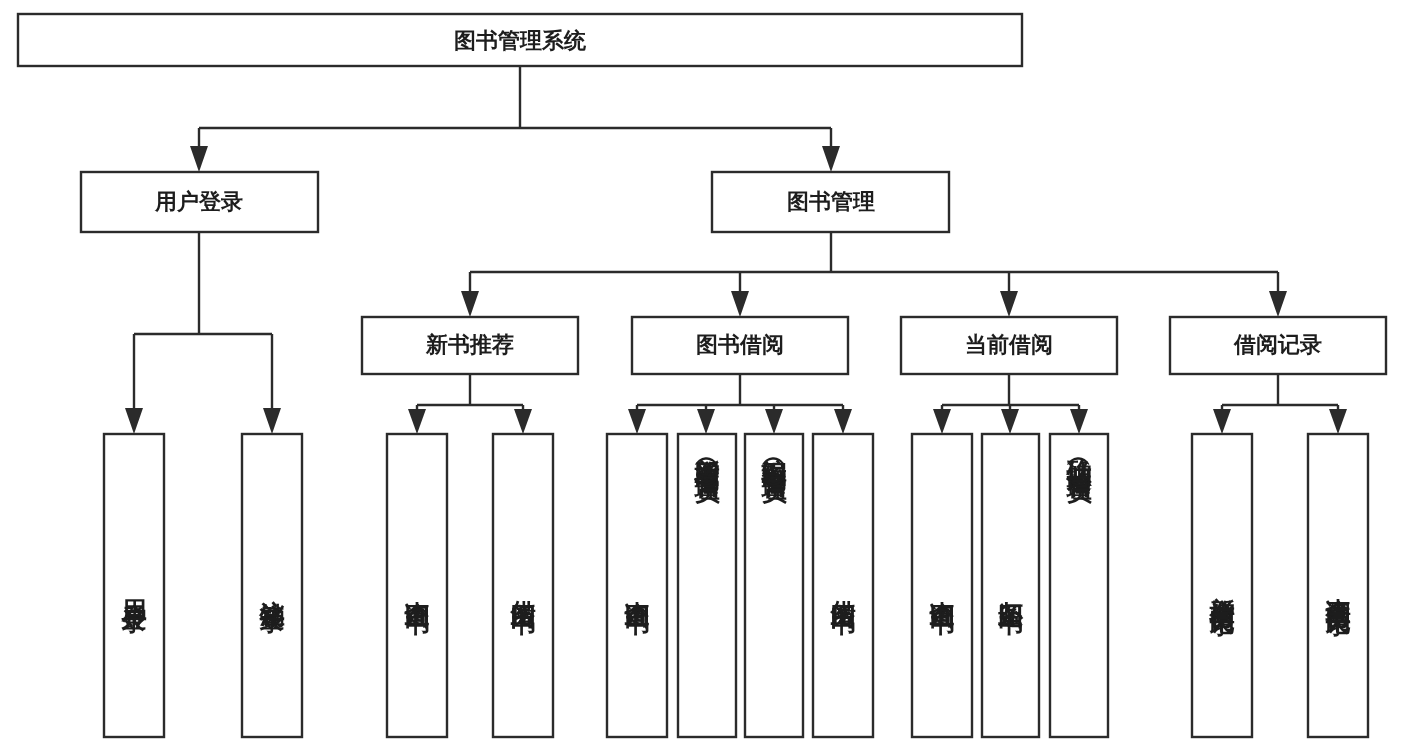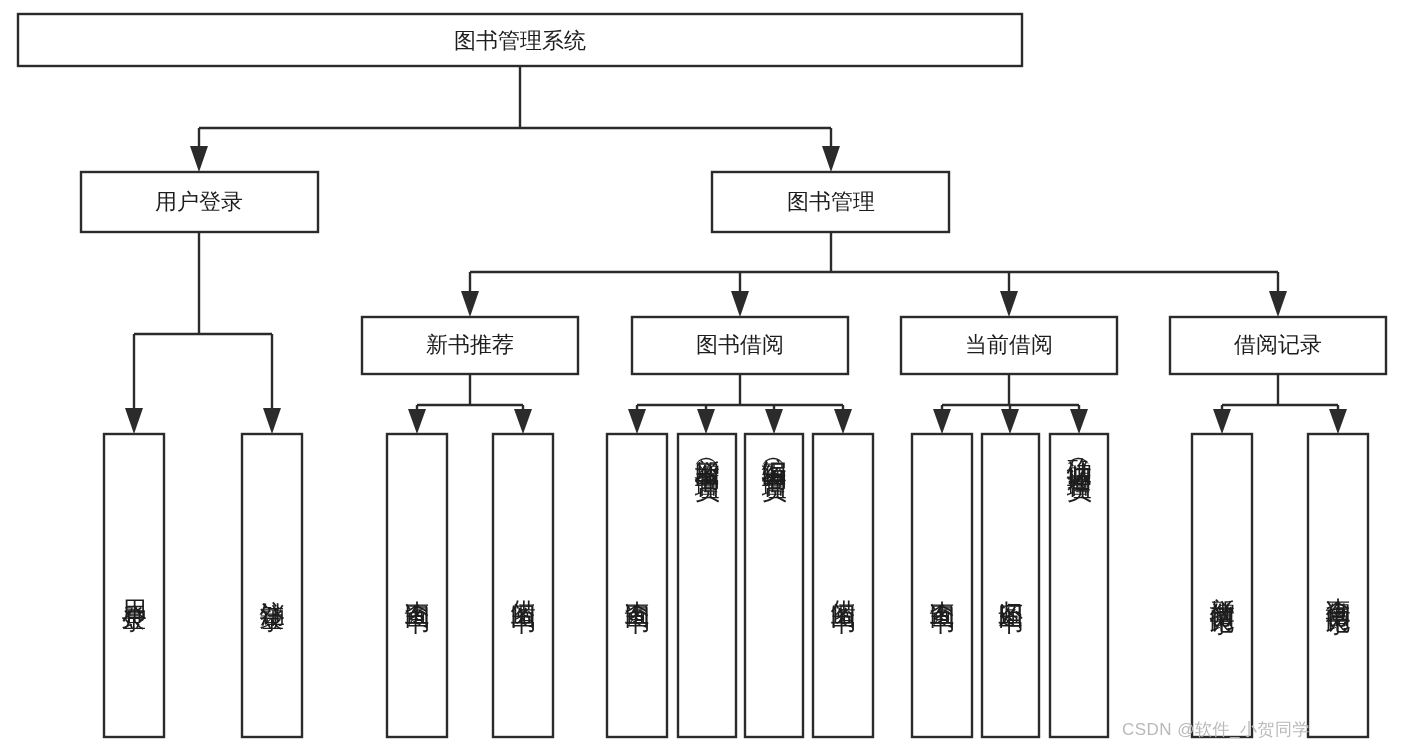--- a/index.html
+++ b/index.html
@@ -12,20 +12,21 @@
     height: 747px;
     font-family: "Liberation Sans", "DejaVu Sans", sans-serif;
     overflow: hidden;
     position: relative;
   }
   #diagram-root {
     position: relative;
     width: 1318px;
     height: 747px;
     background: #ffffff;
+    font-weight: bold;
   }
   svg.diagram-svg {
     position: absolute;
     left: 0;
     top: 0;
     width: 1405px;
     height: 747px;
   }
   .node-box {
     fill: #ffffff;
@@ -240,15 +241,14 @@
     <span class="vlabel" style="margin-top:4px;">确认归还（管理员）</span>
   </div>
 
   <div class="vlabel-wrap" style="left:1192px; top:434px; width:60px; height:303px;">
     <span class="vlabel">新增借阅记录</span>
   </div>
   <div class="vlabel-wrap" style="left:1308px; top:434px; width:60px; height:303px;">
     <span class="vlabel">查询借阅记录</span>
   </div>
 
-  <div class="watermark">CSDN @软件_小贺同学</div>
 
 </div>
 
 </body></html>

